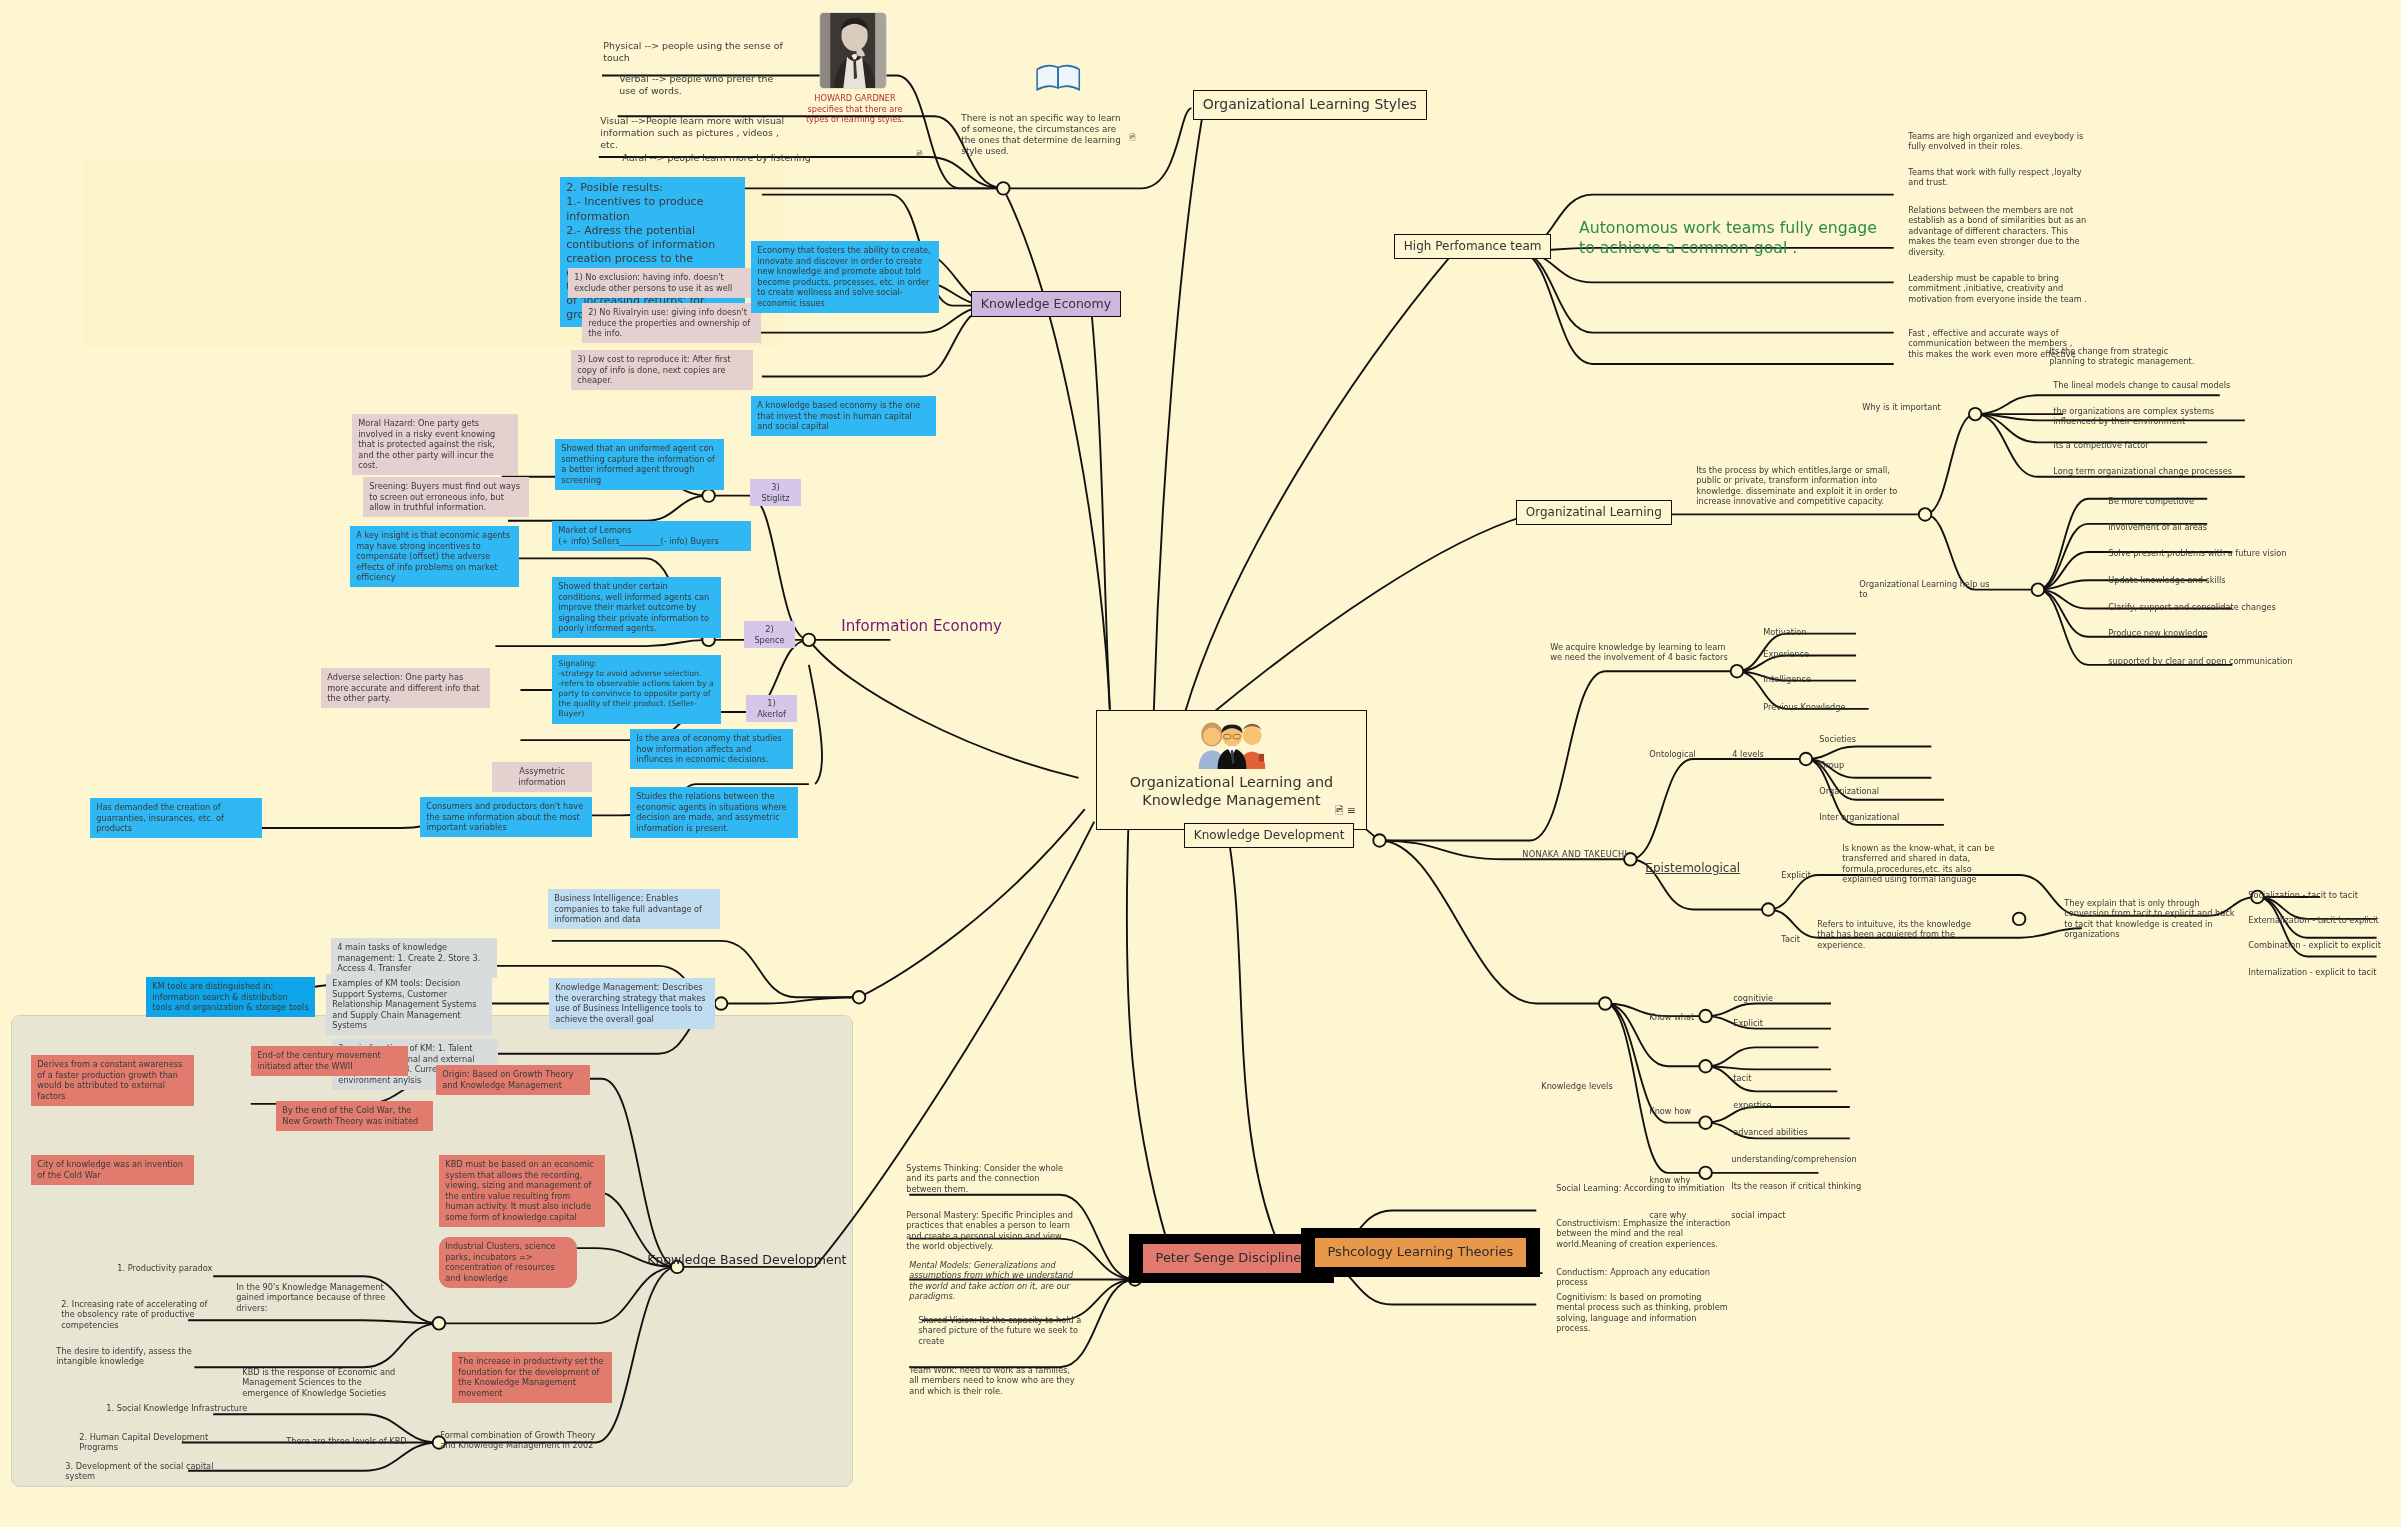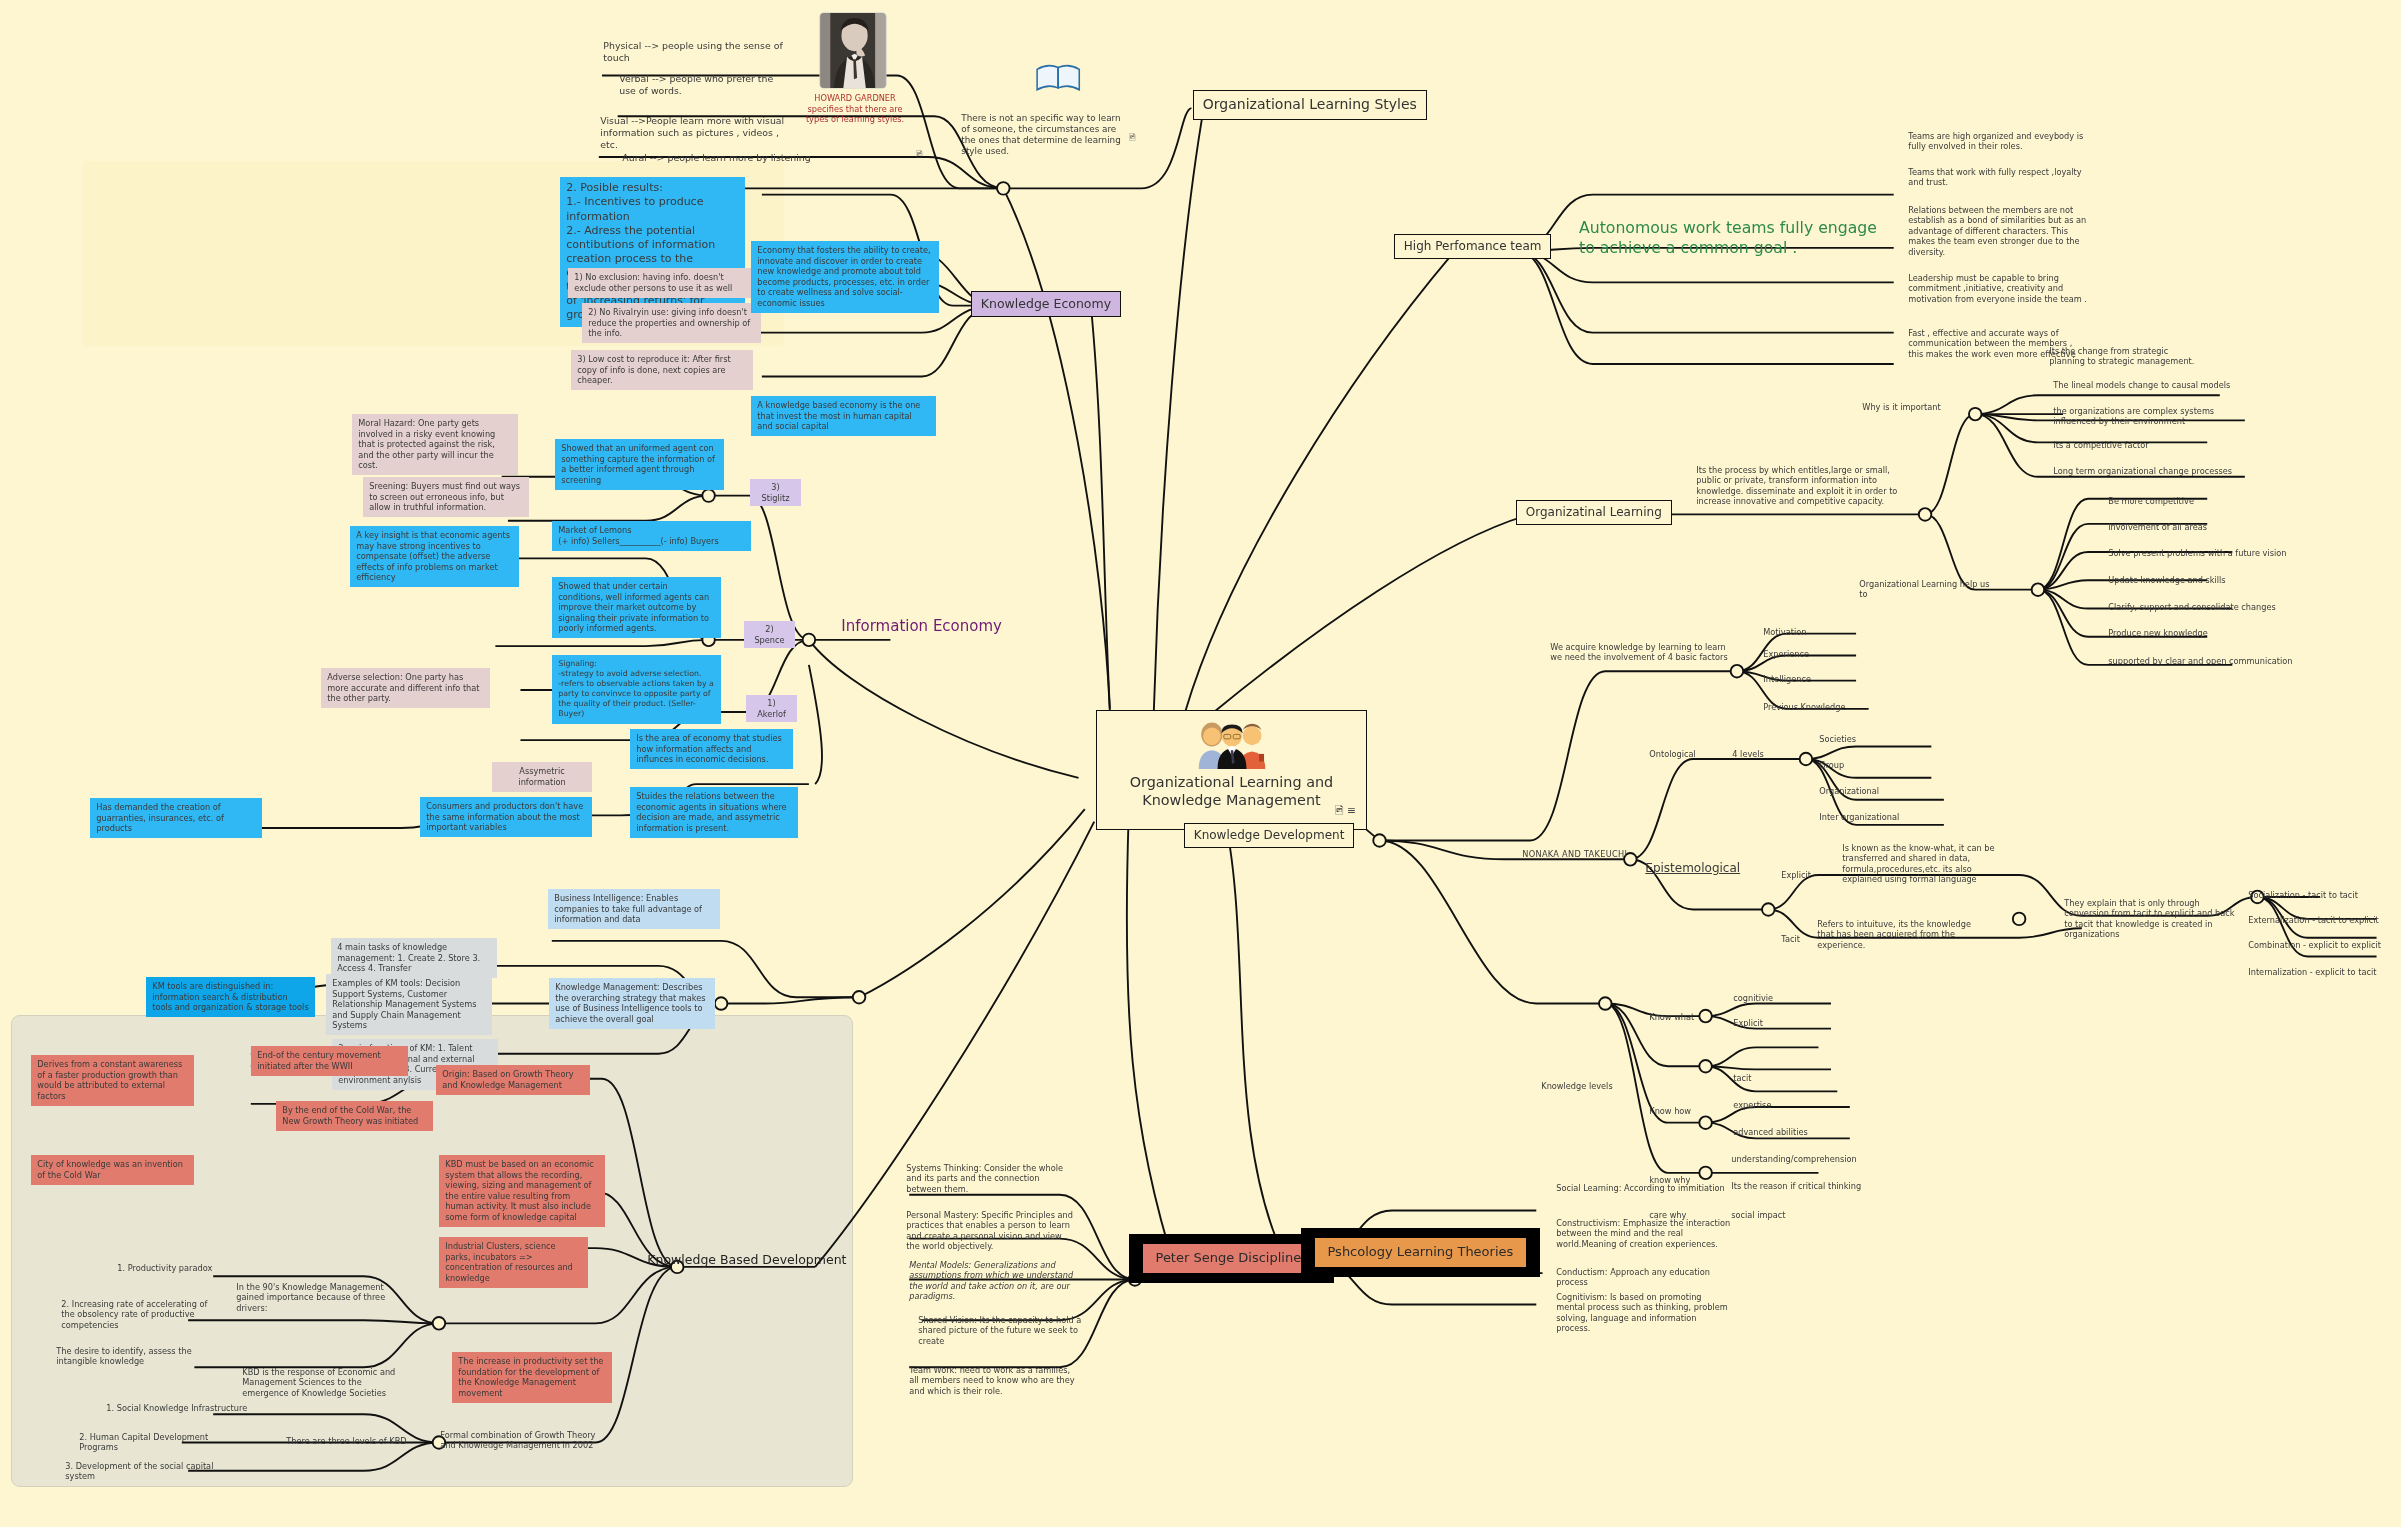--- a/index.html
+++ b/index.html
@@ -321,21 +321,21 @@
 
   <div class="node plain" style="left:646px;top:1251px;font-size:12.5px;color:#222;">
     <span>Knowledge Based Development</span>
   </div>
   <div class="node redbox" style="left:436px;top:1065px;width:154px;font-size:8.2px;"><span>Origin: Based on Growth Theory and Knowledge Management</span></div>
   <div class="node redbox" style="left:251px;top:1038px;width:157px;font-size:8.2px;margin-top:8px;"><span>End-of the century movement initiated after the WWII</span></div>
   <div class="node redbox" style="left:276px;top:1101px;width:157px;font-size:8.2px;"><span>By the end of the Cold War, the New Growth Theory was initiated</span></div>
   <div class="node redbox" style="left:31px;top:1055px;width:163px;font-size:8.2px;"><span>Derives from a constant awareness of a faster production growth than would be attributed to external factors</span></div>
   <div class="node redbox" style="left:31px;top:1107px;width:163px;font-size:8.2px;margin-top:48px;"><span>City of knowledge was an invention of the Cold War</span></div>
   <div class="node redbox" style="left:439px;top:1155px;width:166px;font-size:8.2px;"><span>KBD must be based on an economic system that allows the recording, viewing, sizing and management of the entire value resulting from human activity. It must also include some form of knowledge capital</span></div>
-  <div class="node redbox" style="left:439px;top:1237px;width:149px;font-size:8.2px;"><span>Industrial Clusters, science parks, incubators =&gt; concentration of resources and knowledge</span></div>
+  <div class="node redbox" style="left:439px;top:1237px;width:138px;font-size:8.2px;border-radius:11px;"><span>Industrial Clusters, science parks, incubators =&gt; concentration of resources and knowledge</span></div>
   <div class="node plain txt" style="left:235px;top:1281px;width:166px;font-size:8.2px;"><span>In the 90's Knowledge Management gained importance because of three drivers:</span></div>
   <div class="node plain txt" style="left:116px;top:1262px;width:157px;font-size:8.2px;"><span>1. Productivity paradox</span></div>
   <div class="node plain txt" style="left:60px;top:1298px;width:157px;font-size:8.2px;"><span>2. Increasing rate of accelerating of the obsolency rate of productive competencies</span></div>
   <div class="node plain txt" style="left:55px;top:1345px;width:157px;font-size:8.2px;"><span>The desire to identify, assess the intangible knowledge</span></div>
   <div class="node redbox" style="left:452px;top:1352px;width:160px;font-size:8.2px;"><span>The increase in productivity set the foundation for the development of the Knowledge Management movement</span></div>
   <div class="node plain txt" style="left:241px;top:1366px;width:166px;font-size:8.2px;"><span>KBD is the response of Economic and Management Sciences to the emergence of Knowledge Societies</span></div>
   <div class="node plain txt" style="left:285px;top:1435px;width:151px;font-size:8.2px;"><span>There are three levels of KBD</span></div>
   <div class="node plain txt" style="left:105px;top:1402px;width:157px;font-size:8.2px;"><span>1. Social Knowledge Infrastructure</span></div>
   <div class="node plain txt" style="left:78px;top:1431px;width:157px;font-size:8.2px;"><span>2. Human Capital Development Programs</span></div>
   <div class="node plain txt" style="left:64px;top:1460px;width:157px;font-size:8.2px;"><span>3. Development of the social capital system</span></div>

